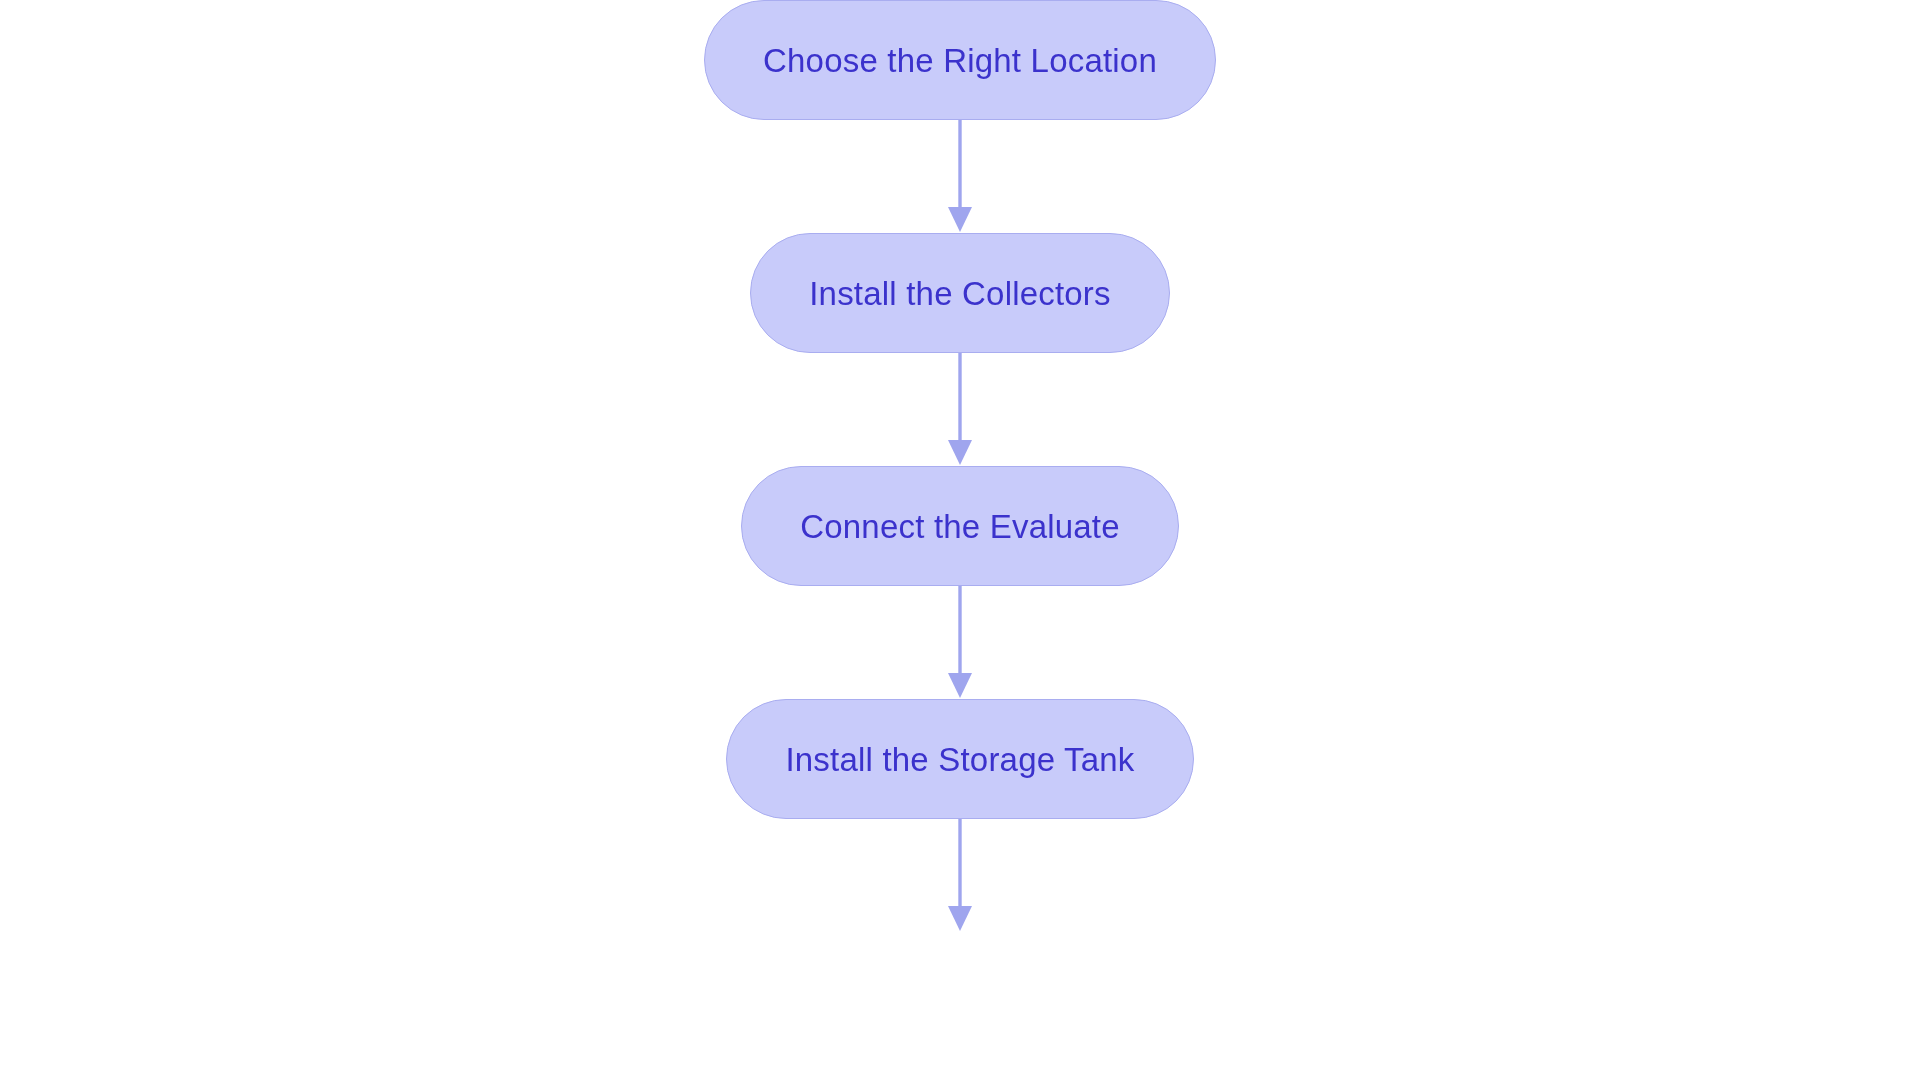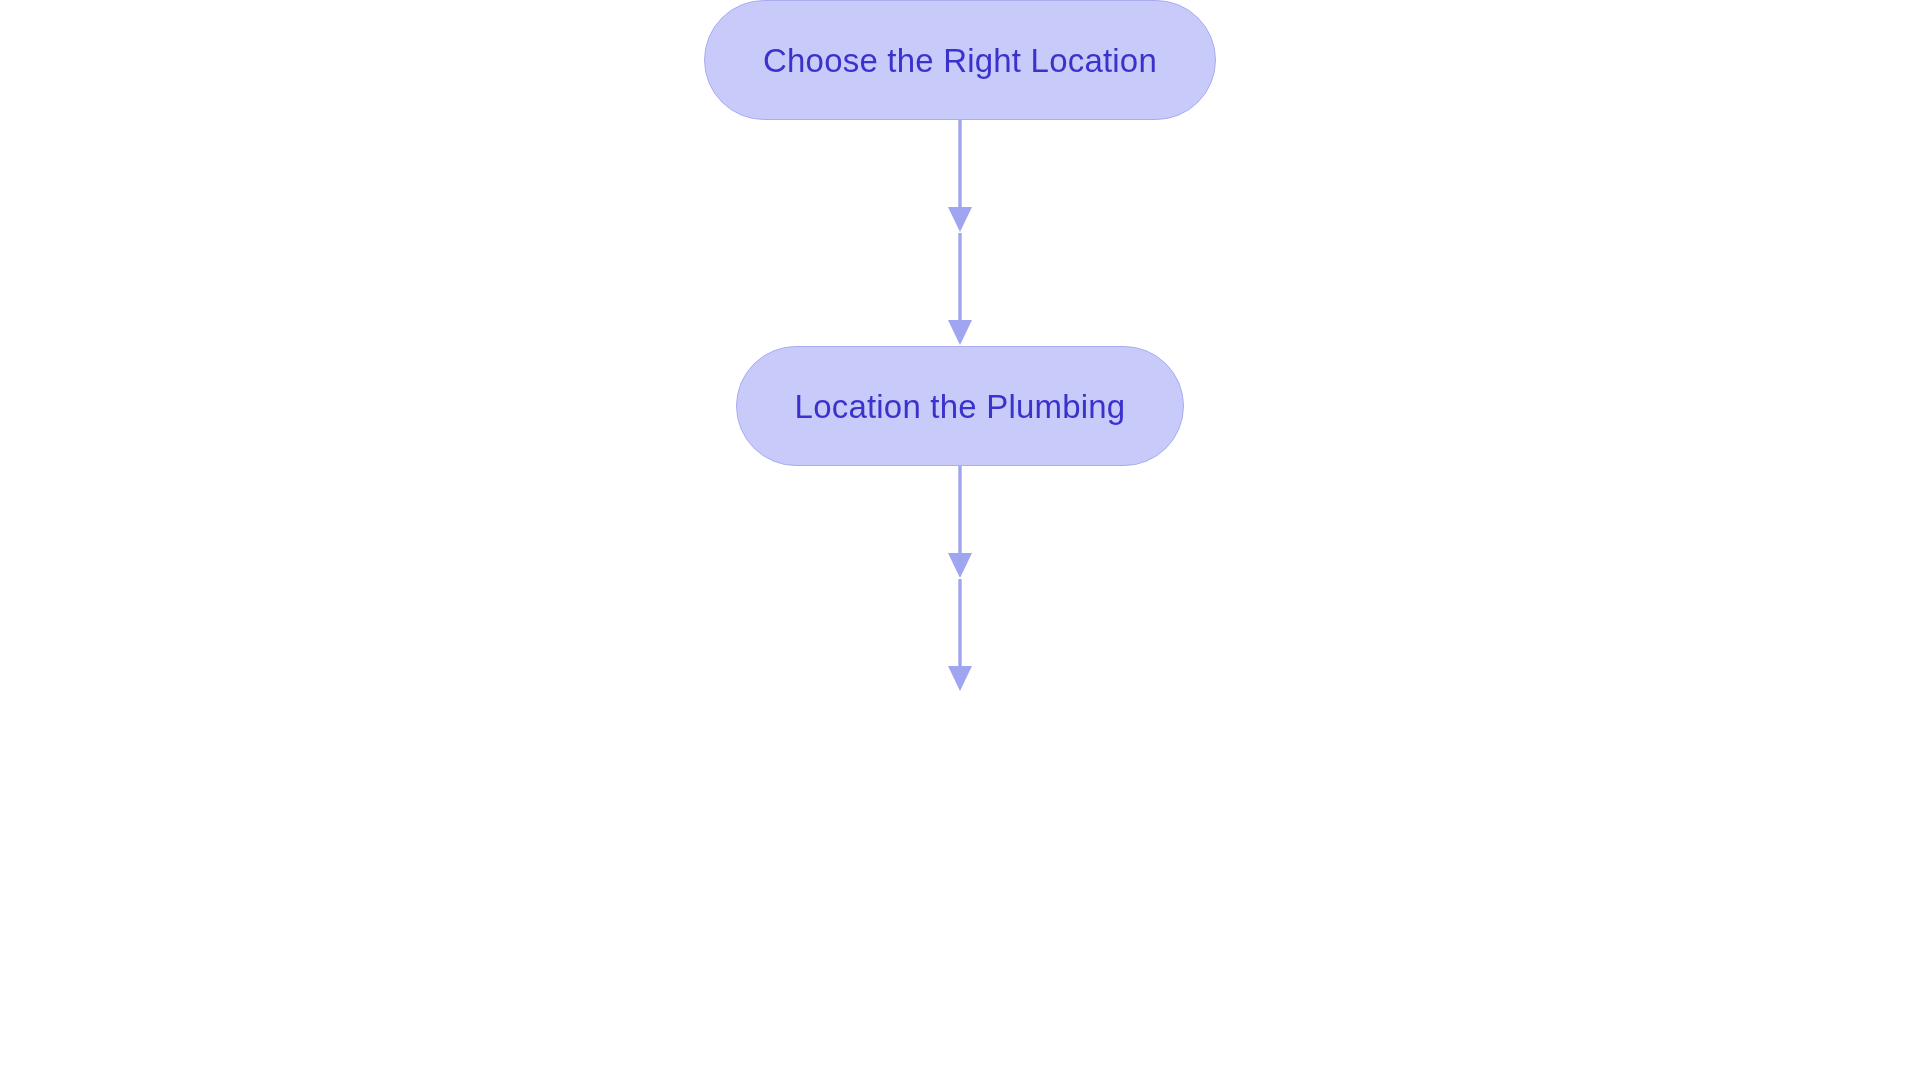--- a/index.html
+++ b/index.html
@@ -91,39 +91,45 @@
       <span class="flow-node-label">Choose the Right Location</span>
     </div>
 
     <div class="flow-connector">
       <svg viewBox="0 0 40 113" xmlns="http://www.w3.org/2000/svg" aria-hidden="true">
         <line class="connector-line" x1="20" y1="0" x2="20" y2="88"></line>
         <polygon class="connector-head" points="8,87 32,87 20,112"></polygon>
       </svg>
     </div>
 
+    <div class="flow-node">
+      <span class="flow-node-label">Install the Collectors</span>
+    </div>
 
     <div class="flow-connector">
       <svg viewBox="0 0 40 113" xmlns="http://www.w3.org/2000/svg" aria-hidden="true">
         <line class="connector-line" x1="20" y1="0" x2="20" y2="88"></line>
         <polygon class="connector-head" points="8,87 32,87 20,112"></polygon>
       </svg>
     </div>
 
     <div class="flow-node">
-      <span class="flow-node-label">Location the Plumbing</span>
+      <span class="flow-node-label">Connect the Evaluate</span>
     </div>
 
     <div class="flow-connector">
       <svg viewBox="0 0 40 113" xmlns="http://www.w3.org/2000/svg" aria-hidden="true">
         <line class="connector-line" x1="20" y1="0" x2="20" y2="88"></line>
         <polygon class="connector-head" points="8,87 32,87 20,112"></polygon>
       </svg>
     </div>
 
+    <div class="flow-node">
+      <span class="flow-node-label">Install the Storage Tank</span>
+    </div>
 
     <div class="flow-connector">
       <svg viewBox="0 0 40 113" xmlns="http://www.w3.org/2000/svg" aria-hidden="true">
         <line class="connector-line" x1="20" y1="0" x2="20" y2="88"></line>
         <polygon class="connector-head" points="8,87 32,87 20,112"></polygon>
       </svg>
     </div>
 
 
   </div>

